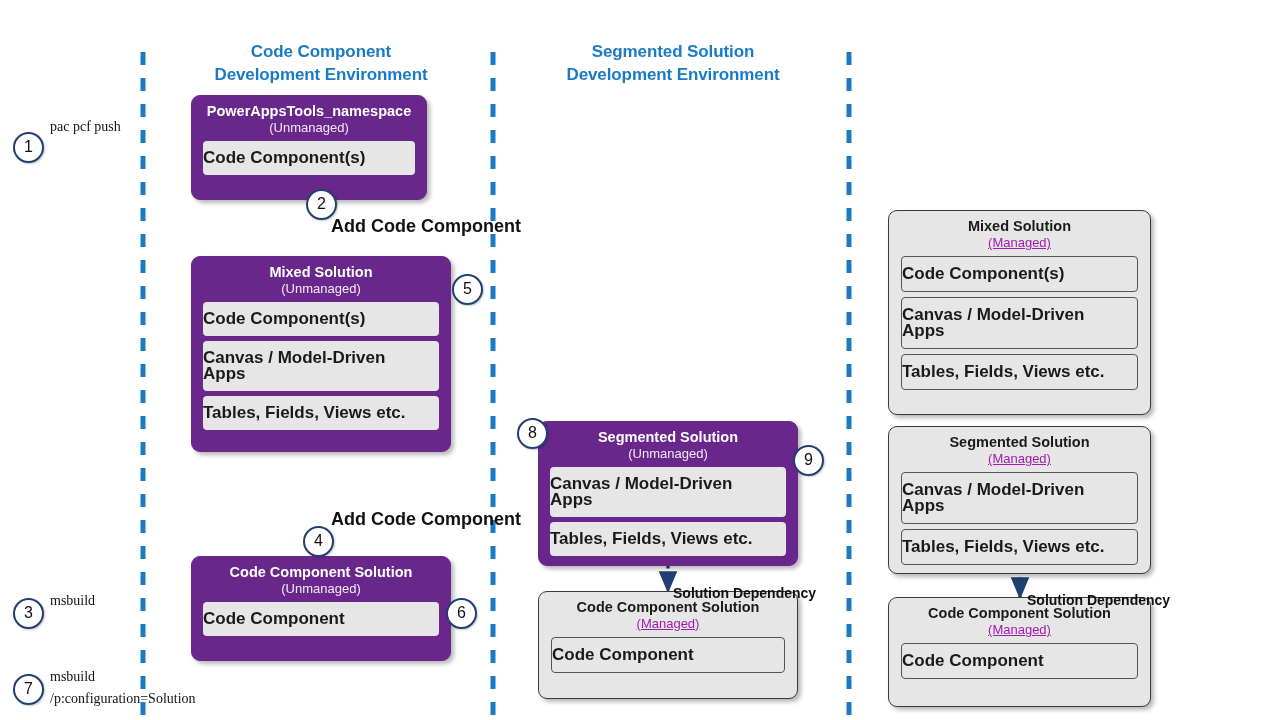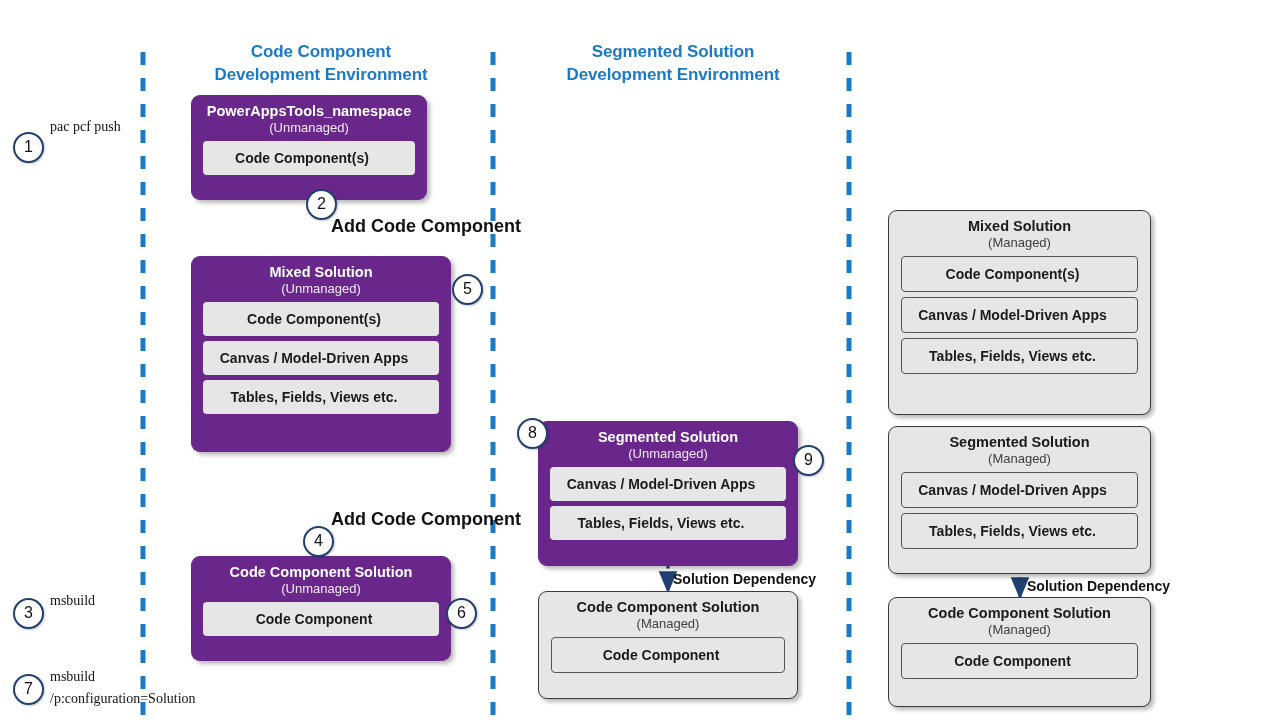--- a/index.html
+++ b/index.html
@@ -56,28 +56,27 @@
   }
   .sol.purple .sol-title{color:#ffffff;}
   .sol.grey  .sol-title{color:#1A1A1A;font-weight:bold;}
   .sol-sub{
     display:block;
     font-weight:normal;
     font-size:13px;
     line-height:16px;
   }
   .sol.purple .sol-sub{color:#F2EAF6;}
-  .sol.grey  .sol-sub{color:#404040;}
+  .sol.grey  .sol-sub{color:#a21caf;text-decoration:underline;}
 
   .chip{
     background:#E6E6E6;
     color:#1A1A1A;
     font-weight:bold;
-    font-size:14px;
-    text-align:center;
+    font-size:17px;
     border-radius:4px;
     margin:5px 11px 0 11px;
     padding:9px 14px 9px 0;
     line-height:16px;
     box-sizing:border-box;
   }
   .sol.grey .chip{
     border:1px solid #555555;
     background:#E6E6E6;
     margin:5px 12px 0 12px;
@@ -113,20 +112,21 @@
   }
   .lbl.mono{
     font-family:Liberation Serif, serif;
     font-weight:normal;
     font-size:14px;
     letter-spacing:0px;
   }
   .lbl.dep{
     font-size:14px;
     font-weight:bold;
+    margin-top:14px;
   }
 </style>
 </head>
 <body>
 
 <div id="stage">
 
   <svg id="svg-layer" viewBox="0 0 1280 720" xmlns="http://www.w3.org/2000/svg">
     <defs>
       <marker id="ah" markerWidth="9" markerHeight="9" refX="7.6" refY="3.6" orient="auto" markerUnits="strokeWidth">

